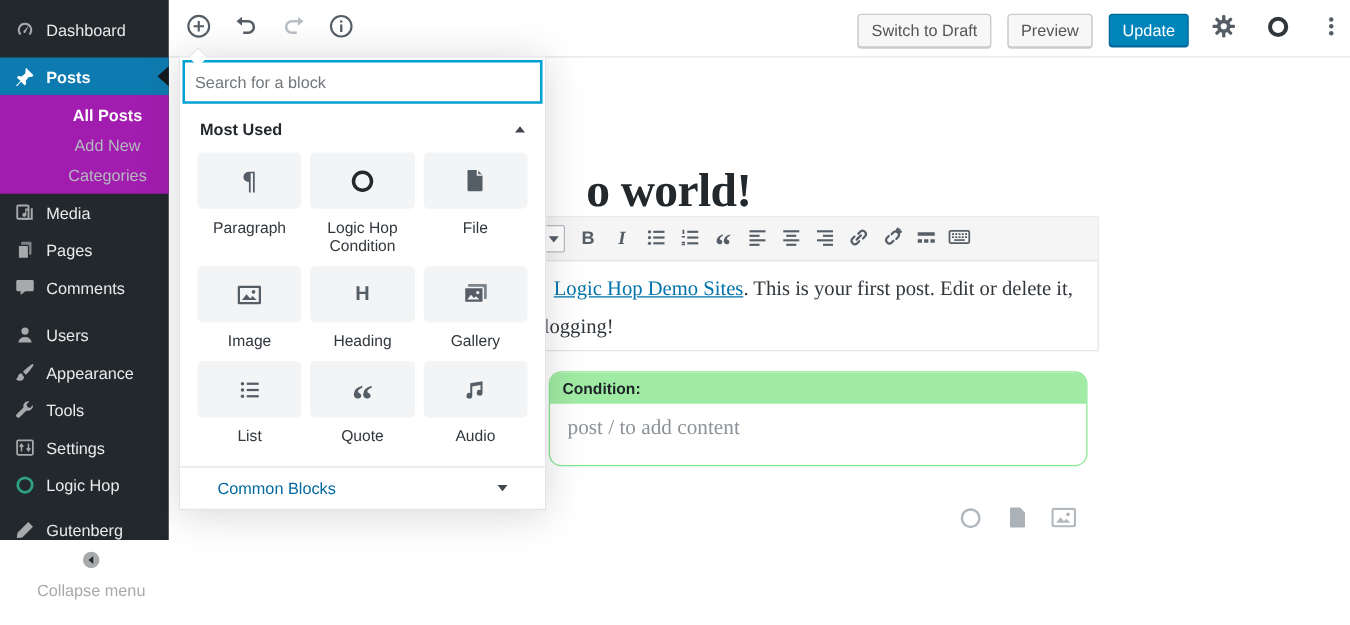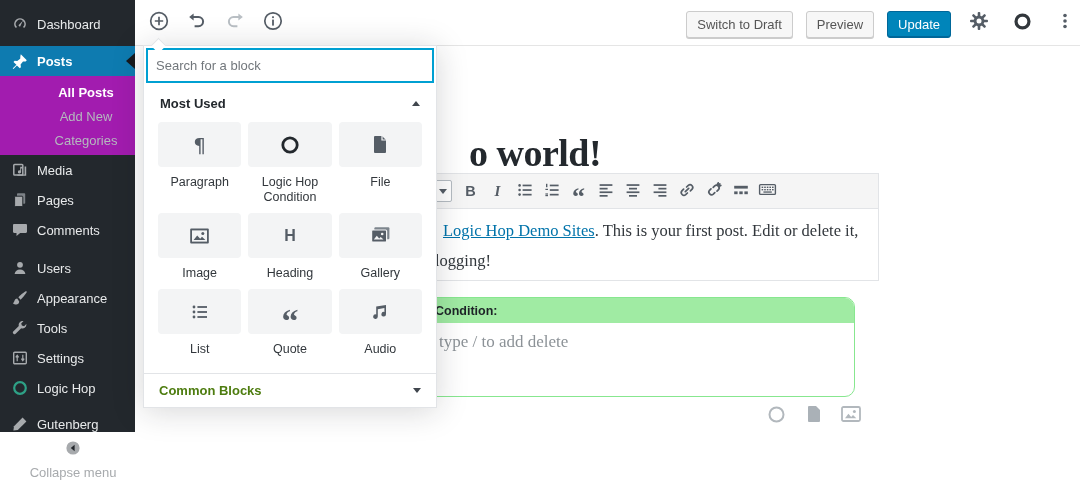--- a/index.html
+++ b/index.html
@@ -46,21 +46,21 @@
   .ti{width:27px;height:24px;display:flex;align-items:center;justify-content:center;color:#555d66;cursor:pointer;background:none;border:none;padding:0;}
   .g-b{font-weight:700;font-size:14.5px;color:#555d66;}
   .g-i{font-family:"Liberation Serif",serif;font-style:italic;font-weight:600;font-size:15px;color:#555d66;}
   .g-q{font-family:"Liberation Serif",serif;font-weight:700;font-size:26px;color:#555d66;transform:translateY(6px);}
   .cb-text{padding:7px 16px 0 14px;font-family:"Liberation Serif","DejaVu Serif",serif;font-size:16.5px;
            line-height:30px;color:#32373c;cursor:text;}
   .cb-line{white-space:nowrap;overflow:hidden;}
   .cb-text a{color:#0073aa;text-decoration:underline;cursor:pointer;}
   .link-indent{margin-left:8px;}
 
-  .condition-block{position:absolute;left:424px;top:297px;width:431px;height:100px;border:1px solid #87e78f;
+  .condition-block{position:absolute;left:439px;top:297px;width:431px;height:76px;border:1px solid #87e78f;
                    border-radius:10px;background:#fff;box-sizing:border-box;overflow:hidden;}
   .cond-header{height:25px;background:#a0eba3;display:flex;align-items:center;padding-left:10px;
                font-size:12.5px;font-weight:700;color:#1d2327;}
   .cond-body{padding:9px 0 0 14px;font-family:"Liberation Serif","DejaVu Serif",serif;font-size:17px;color:#8c9297;cursor:text;}
 
   .appender{position:absolute;left:766px;top:405px;display:flex;gap:16px;align-items:center;}
   .ap-btn{width:21px;height:21px;display:flex;align-items:center;justify-content:center;background:none;border:none;padding:0;cursor:pointer;}
 
   
   .popup{position:absolute;left:143px;top:45px;width:294px;height:363px;background:#fff;border:1px solid #e2e4e7;
@@ -75,22 +75,22 @@
   .tri-up{width:0;height:0;border-left:4px solid transparent;border-right:4px solid transparent;border-bottom:5px solid #40464d;}
   .tri-down{width:0;height:0;border-left:4px solid transparent;border-right:4px solid transparent;border-top:5px solid #40464d;}
   .grid{display:grid;grid-template-columns:repeat(3,1fr);column-gap:7px;padding:6px 14px 0;}
   .b-item{display:flex;flex-direction:column;align-items:center;cursor:pointer;margin-bottom:8px;}
   .tile{width:100%;height:45px;background:#f3f4f5;border-radius:4px;display:flex;align-items:center;justify-content:center;color:#555d66;}
   .g-para{font-size:20px;font-family:"DejaVu Sans",sans-serif;color:#555d66;}
   .g-h{font-size:16px;font-weight:700;color:#555d66;}
   .g-quote-tile{font-family:"Liberation Serif",serif;font-weight:700;font-size:34px;color:#555d66;transform:translateY(9px);}
   .b-lbl{margin-top:8px;font-size:12.5px;color:#32373c;text-align:center;line-height:15px;}
   .popup-foot{position:absolute;left:0;right:0;bottom:0;height:34px;border-top:1px solid #e2e4e7;display:flex;
-              align-items:center;justify-content:space-between;padding:0 15px;font-size:13px;font-weight:700;
-              color:#4d7c0f;box-sizing:border-box;cursor:pointer;}
+              align-items:center;justify-content:space-between;padding:0 30px;font-size:13px;font-weight:400;
+              color:#0369a1;box-sizing:border-box;cursor:pointer;}
 </style>
 </head>
 <body>
 
 <div class="screen">
 
   <aside class="sidebar">
     <div class="mi first">
       <span class="ic">
         <svg width="16" height="16" viewBox="0 0 16 16" fill="#a7aaad">
@@ -388,21 +388,21 @@
         </button>
       </div>
       <div class="cb-text">
         <div class="cb-line"><a class="link-indent">Logic Hop Demo Sites</a><span>. This is your first post. Edit or delete it,</span></div>
         <div class="cb-line">logging!</div>
       </div>
     </div>
 
     <div class="condition-block">
       <div class="cond-header">Condition:</div>
-      <div class="cond-body">type / to add delete</div>
+      <div class="cond-body">post / to add content</div>
     </div>
 
     <div class="appender">
       <button class="ap-btn">
         <span><svg width="19" height="19" viewBox="0 0 19 19">
               <circle cx="9.5" cy="9.5" r="7" fill="none" stroke="#b2b8bd" stroke-width="2"></circle>
             </svg></span>
       </button>
       <button class="ap-btn">
         <span><svg width="16" height="18" viewBox="0 0 16 18" fill="#aab1b7">

